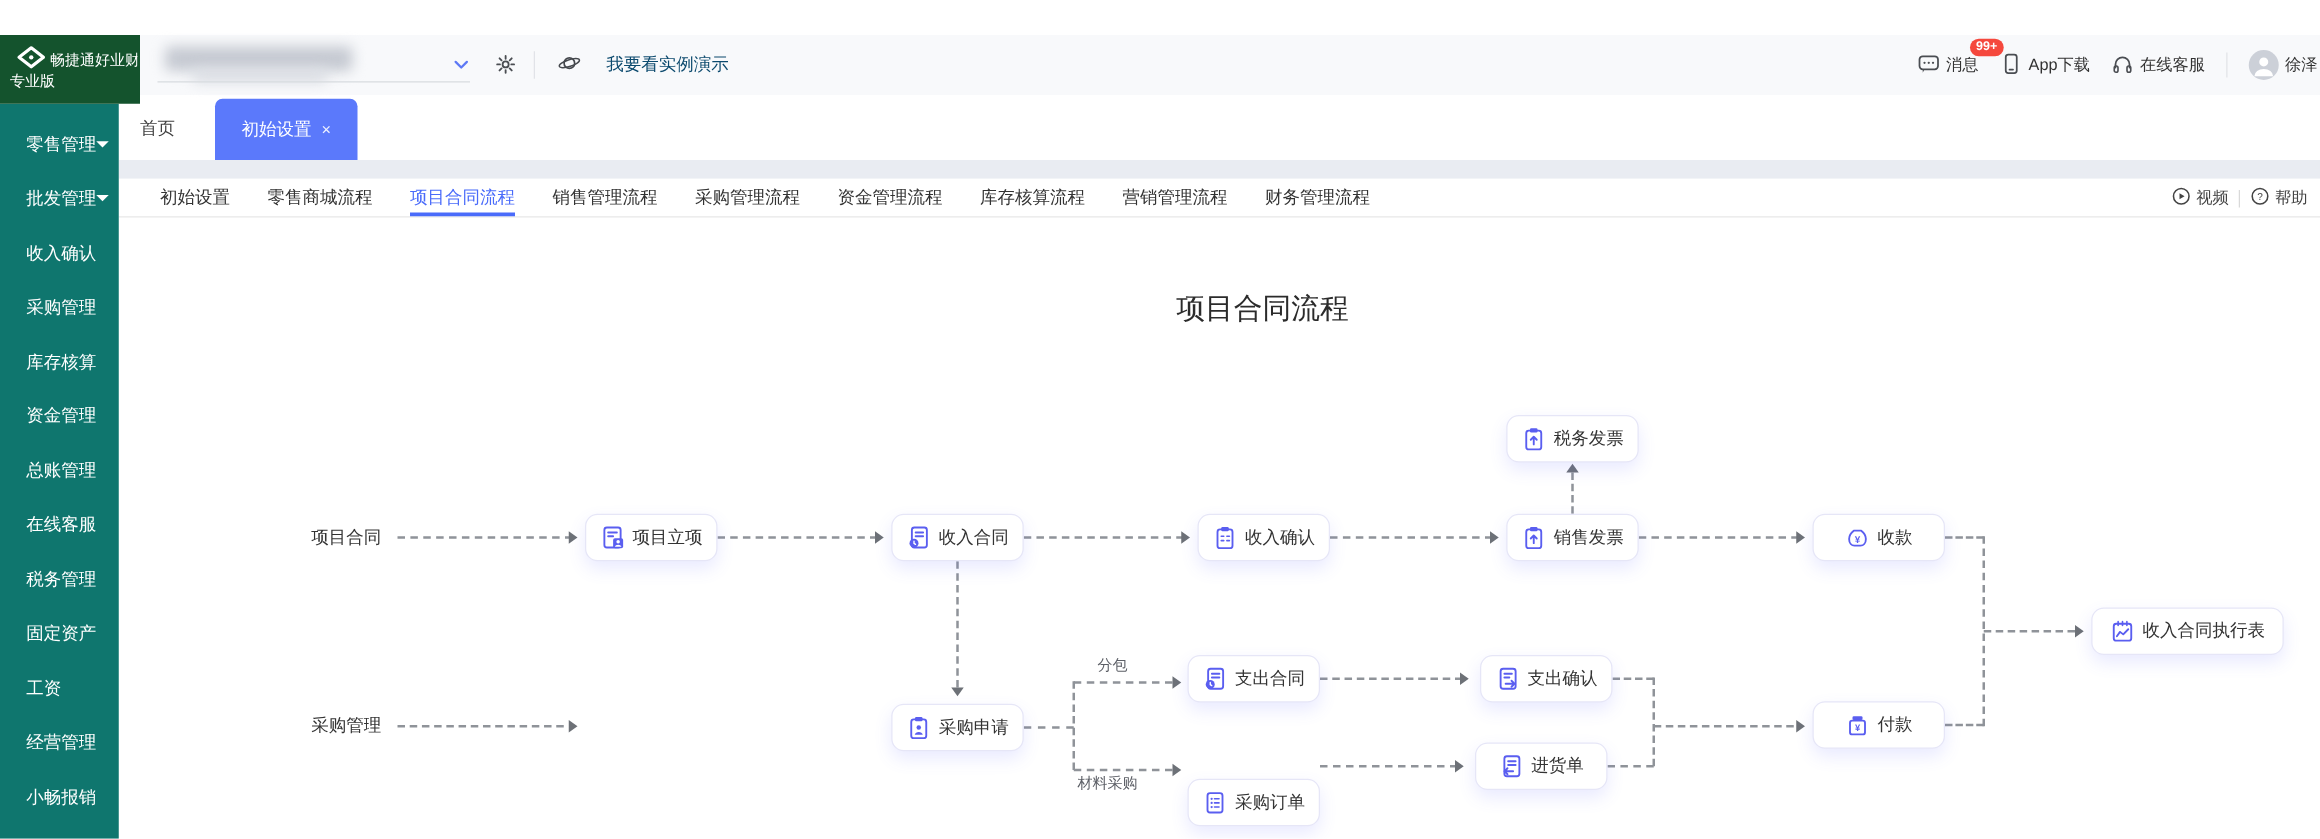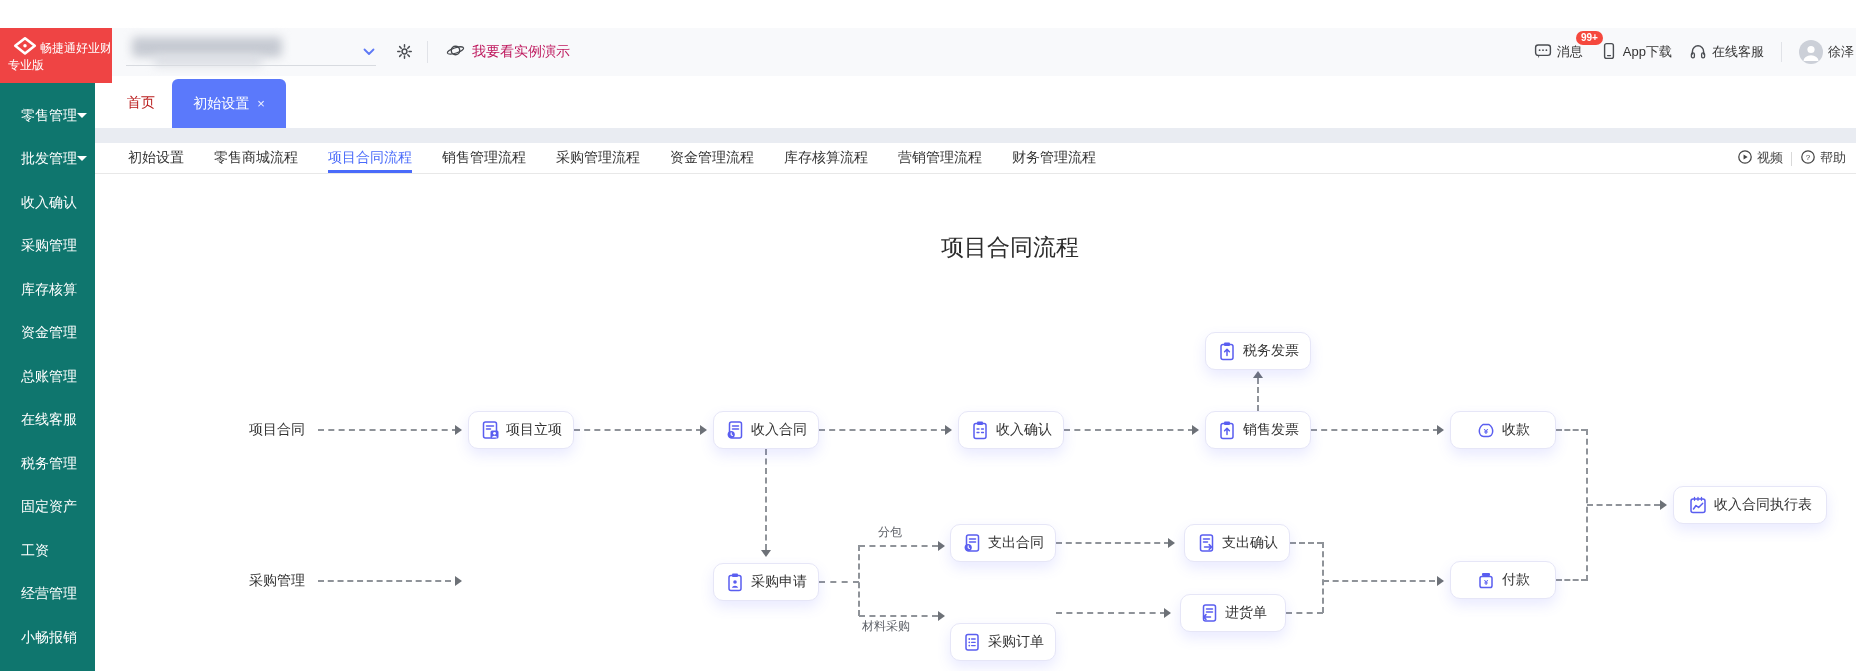--- a/index.html
+++ b/index.html
@@ -1,45 +1,45 @@
 <!DOCTYPE html>
 <html><head>
 <meta charset="utf-8">
 <style>
   *{box-sizing:border-box;margin:0;padding:0}
   html,body{width:1856px;height:671px;overflow:hidden}
   body{position:relative;background:#fff;font-family:"Liberation Sans","DejaVu Sans",sans-serif;color:#333}
 
   
-  .logo-block{position:absolute;left:0;top:28px;width:112px;height:55px;background:#ef4444;z-index:6}
+  .logo-block{position:absolute;left:0;top:28px;width:112px;height:55px;background:#14532d;z-index:6}
   .logo-mark{position:absolute;left:12px;top:7px}
   .brand-name{position:absolute;left:40px;top:12px;font-size:12px;color:#fff;white-space:nowrap;width:70px;overflow:hidden}
   .brand-edition{position:absolute;left:8px;top:29px;font-size:12px;color:#fff}
   .sidebar{position:absolute;left:0;top:83px;width:95px;height:588px;background:#0f766e;z-index:5}
   .side-item{position:absolute;left:0;width:95px;height:22px;line-height:22px;padding-left:21px;font-size:14px;color:#fff;cursor:pointer;white-space:nowrap}
   .caret{position:absolute;right:8px;top:9px;width:0;height:0;border-left:5px solid transparent;border-right:5px solid transparent;border-top:5px solid #fff}
 
   
   .topbar{position:absolute;left:112px;top:28px;width:1744px;height:48px;background:#f8f9fb}
   .blur1{position:absolute;left:20px;top:9px;width:150px;height:20px;background:#c6cad2;border-radius:4px;filter:blur(5px)}
   .blur2{position:absolute;left:42px;top:27px;width:108px;height:11px;background:#dadde3;border-radius:4px;filter:blur(5px)}
   .name-underline{position:absolute;left:14px;top:37px;width:250px;height:1px;background:#d8dbe0}
   .chevron{position:absolute;left:248px;top:15px;cursor:pointer}
   .gear{position:absolute;left:283px;top:14px;cursor:pointer}
   .tb-divider{position:absolute;left:315px;top:13px;width:1px;height:22px;background:#e1e3e8}
-  .demo{position:absolute;left:334px;top:13px;display:flex;align-items:center;gap:7px;font-size:14px;color:#be185d;cursor:pointer}
+  .demo{position:absolute;left:334px;top:13px;display:flex;align-items:center;gap:20px;font-size:14px;color:#0c4a6e;cursor:pointer}
   .tb-right{position:absolute;right:0;top:0;height:48px;display:flex;align-items:center;gap:17px;font-size:13px;color:#333}
   .tb-item{display:flex;align-items:center;gap:5px;cursor:pointer;position:relative}
   .badge{position:absolute;top:-11px;right:-20px;background:#f5483d;color:#fff;font-size:10px;line-height:14px;padding:0 5px;border-radius:8px;font-weight:bold}
   .tb-sep{width:1px;height:20px;background:#e1e3e8}
   .avatar{width:24px;height:24px;border-radius:50%;background:#ccd0d8;position:relative;overflow:hidden;flex:none}
   .user-name{width:28px;overflow:hidden;white-space:nowrap}
 
   
-  .tab-home{position:absolute;left:112px;top:76px;width:58px;height:52px;line-height:52px;text-align:center;font-size:14px;color:#b91c1c;cursor:pointer;z-index:4}
+  .tab-home{position:absolute;left:112px;top:76px;width:58px;height:52px;line-height:52px;text-align:left;font-size:14px;color:#404040;cursor:pointer;z-index:4}
   .tab-active{position:absolute;left:172px;top:79px;width:114px;height:49px;background:#5b79fb;border-radius:6px 6px 0 0;color:#fff;font-size:14px;display:flex;align-items:center;justify-content:center;gap:8px;cursor:pointer;z-index:4}
   .tab-close{font-size:13px;cursor:pointer;opacity:.9}
   .gray-band{position:absolute;left:95px;top:128px;width:1761px;height:15px;background:#e9ecf2}
 
   
   .card{position:absolute;left:95px;top:143px;width:1761px;height:528px;background:#fff}
   .nav-row{position:absolute;left:0;top:0;width:1761px;height:31px;border-bottom:1px solid #e8e8e8;display:flex;align-items:stretch;padding-left:33px;gap:30px;font-size:14px}
   .nav-item{display:flex;align-items:center;color:#333;cursor:pointer;border-bottom:3px solid transparent;padding-top:2px;white-space:nowrap}
   .nav-item.active{color:#4a6bfa;border-bottom-color:#4a6bfa}
   .nav-right{position:absolute;right:10px;top:0;height:31px;display:flex;align-items:center;gap:8px;font-size:13px;color:#444}

